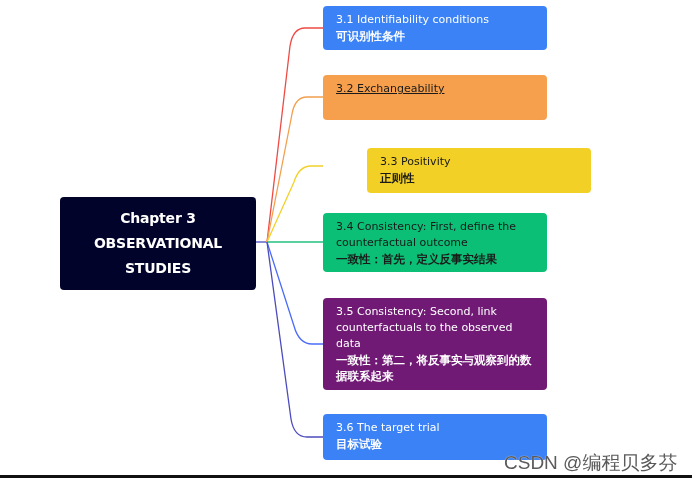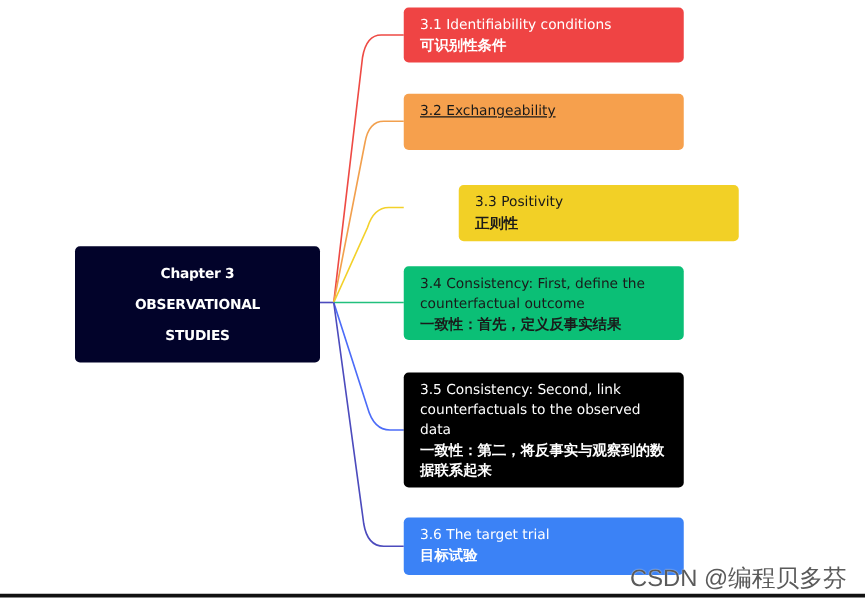--- a/index.html
+++ b/index.html
@@ -7,21 +7,21 @@
       width: 692px; height: 478px; position: relative; overflow: hidden;
       background: #ffffff;
       font-family: "DejaVu Sans", "Liberation Sans", sans-serif;
     }
     .canvas { position: absolute; left: 0; top: 0; width: 692px; height: 478px; }
     svg.links { position: absolute; left: 0; top: 0; }
     .root {
       position: absolute; left: 60px; top: 197px; width: 196px; height: 93px;
       background: #02032a; border-radius: 4px; color: #ffffff;
       display: flex; flex-direction: column; justify-content: center; align-items: center;
-      font-weight: bold; font-size: 11px; line-height: 25px; text-align: left;
+      font-weight: bold; font-size: 14px; line-height: 25px; text-align: left;
       letter-spacing: -0.2px;
     }
     .node {
       position: absolute; left: 323px; width: 224px; border-radius: 4px;
       box-sizing: border-box; padding: 6px 12px 6px 13px;
       font-size: 11px; line-height: 16px; font-weight: normal;
     }
     .node .en { display: block; }
     .node .zh { display: block; font-weight: bold; font-size: 11.5px; }
     .footer-line {
@@ -47,40 +47,40 @@
     <path d="M267 242 L294 326 Q299 344 312 344 L323 344" fill="none" stroke="#4c6cf8" stroke-width="1.3"></path>
     <path d="M267 242 L291 419 Q294 437 307 437 L323 437" fill="none" stroke="#4c4bbd" stroke-width="1.3"></path>
   </svg>
 
   <div class="root">
     <span>Chapter 3</span>
     <span>OBSERVATIONAL</span>
     <span>STUDIES</span>
   </div>
 
-  <div class="node" style="top:6px; height:44px; background:#ef4444; color:#ffffff;">
+  <div class="node" style="top:6px; height:44px; background:#3b82f6; color:#ffffff;">
     <span class="en">3.1 Identifiability conditions</span>
     <span class="zh">可识别性条件</span>
   </div>
 
   <div class="node" style="top:75px; height:45px; background:#f6a04d; color:#1a1a1a;text-decoration:underline;">
     <span class="en">3.2 Exchangeability</span>
   </div>
 
   <div class="node" style="top:148px; height:45px; background:#f2d026; color:#1a1a1a;margin-left:44px;">
     <span class="en">3.3 Positivity</span>
     <span class="zh">正则性</span>
   </div>
 
   <div class="node" style="top:213px; height:59px; background:#0bbf76; color:#1a1a1a;">
     <span class="en">3.4 Consistency: First, define the counterfactual outcome</span>
     <span class="zh">一致性：首先，定义反事实结果</span>
   </div>
 
-  <div class="node" style="top:298px; height:92px; background:#000000; color:#ffffff;">
+  <div class="node" style="top:298px; height:92px; background:#701a75; color:#ffffff;">
     <span class="en">3.5 Consistency: Second, link counterfactuals to the observed data</span>
     <span class="zh">一致性：第二，将反事实与观察到的数据联系起来</span>
   </div>
 
   <div class="node" style="top:414px; height:46px; background:#3b82f6; color:#ffffff;">
     <span class="en">3.6 The target trial</span>
     <span class="zh">目标试验</span>
   </div>
 
   <div class="watermark">CSDN @编程贝多芬</div>

